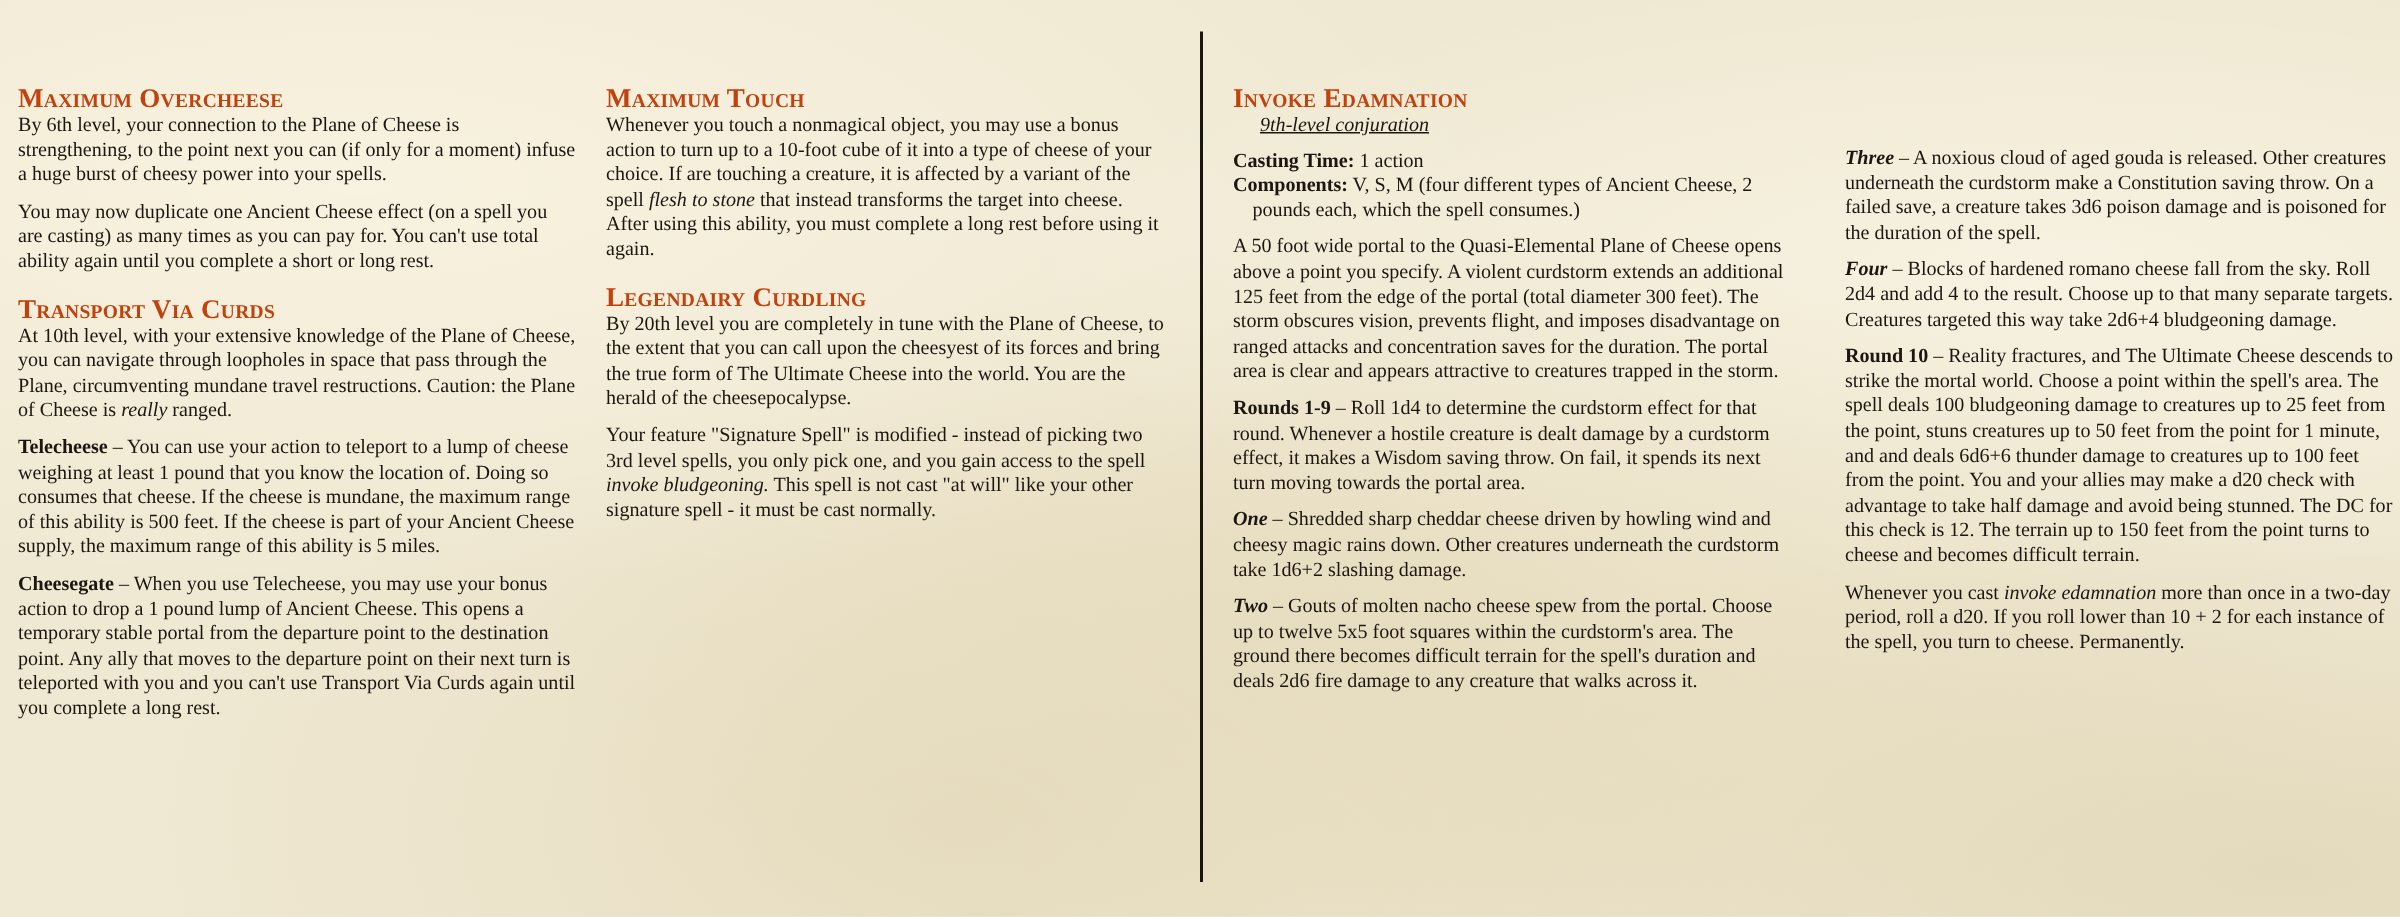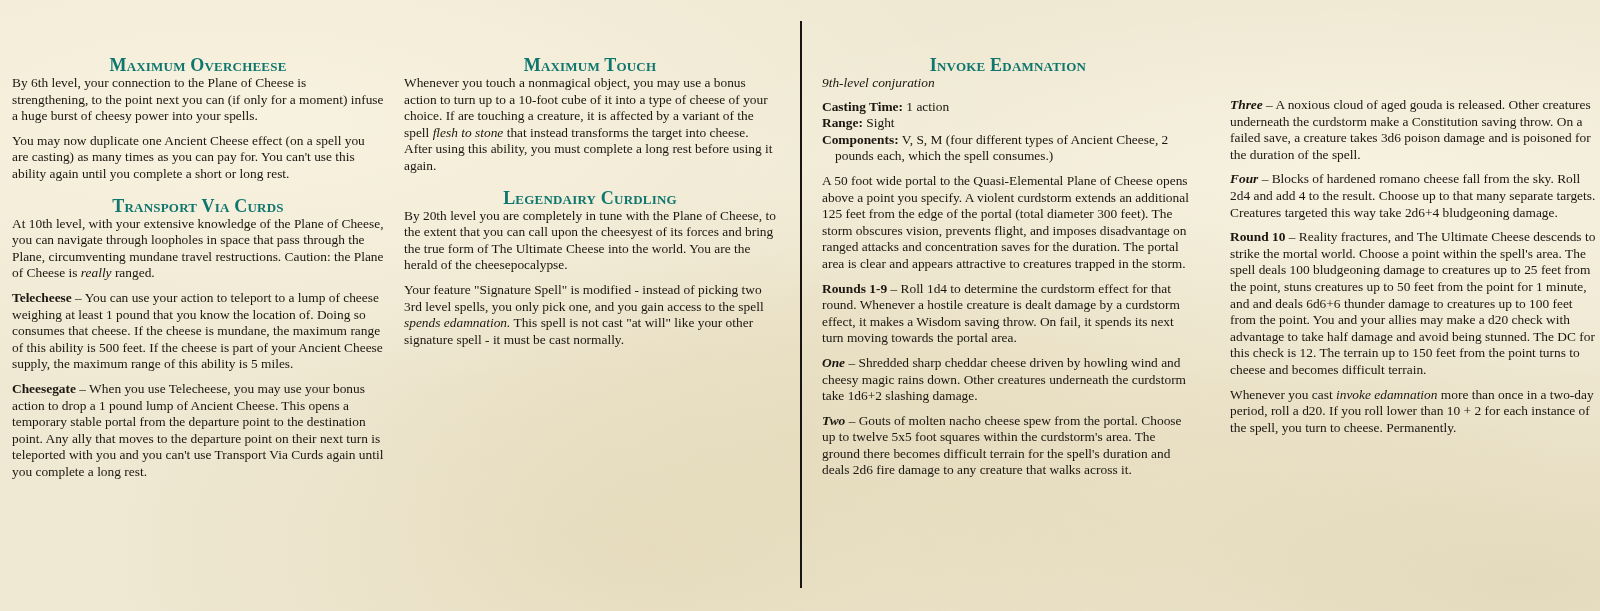--- a/index.html
+++ b/index.html
@@ -41,77 +41,76 @@
       background: #1a1510;
     }
 
     h3 {
       margin: 0;
       font-family: "Liberation Serif", "DejaVu Serif", serif;
       font-variant: small-caps;
       font-weight: bold;
       font-size: 18px;
       line-height: 19px;
-      color: #0f766e;
+      color: #c2410c;
       letter-spacing: 0.2px;
-      text-align: center;
     }
     p {
       margin: 0 0 8px 0;
     }
     .sec { margin-bottom: 9px; }
     b { font-weight: bold; }
     i { font-style: italic; }
     .bi { font-weight: bold; font-style: italic; }
     .subtitle {
       font-style: italic;
-      margin: 0 0 7px 0;
+      margin: 0 0 7px 18px;
+      text-decoration: underline;
     }
     .stat { margin: 0; }
     .stat-indent { padding-left: 13px; text-indent: -13px; margin: 0; }
     .statblock { margin-bottom: 8px; }
   </style>
 </head>
 <body>
 
 <div class="col col-1">
   <div class="sec">
     <h3>Maximum Overcheese</h3>
     <p>By 6th level, your connection to the Plane of Cheese is strengthening, to the point next you can (if only for a moment) infuse a huge burst of cheesy power into your spells.</p>
-    <p>You may now duplicate one Ancient Cheese effect (on a spell you are casting) as many times as you can pay for. You can't use this ability again until you complete a short or long rest.</p>
+    <p>You may now duplicate one Ancient Cheese effect (on a spell you are casting) as many times as you can pay for. You can't use total ability again until you complete a short or long rest.</p>
   </div>
   <div class="sec" style="margin-top:14px;">
     <h3>Transport Via Curds</h3>
     <p><span>At 10th level, with your extensive knowledge of the Plane of Cheese, you can navigate through loopholes in space that pass through the Plane, circumventing mundane travel restructions. Caution: the Plane of Cheese is </span><i>really</i><span> ranged.</span></p>
     <p><b>Telecheese</b><span> – You can use your action to teleport to a lump of cheese weighing at least 1 pound that you know the location of. Doing so consumes that cheese. If the cheese is mundane, the maximum range of this ability is 500 feet. If the cheese is part of your Ancient Cheese supply, the maximum range of this ability is 5 miles.</span></p>
     <p><b>Cheesegate</b><span> – When you use Telecheese, you may use your bonus action to drop a 1 pound lump of Ancient Cheese. This opens a temporary stable portal from the departure point to the destination point. Any ally that moves to the departure point on their next turn is teleported with you and you can't use Transport Via Curds again until you complete a long rest.</span></p>
   </div>
 </div>
 
 <div class="col col-2">
   <div class="sec">
     <h3>Maximum Touch</h3>
     <p><span>Whenever you touch a nonmagical object, you may use a bonus action to turn up to a 10-foot cube of it into a type of cheese of your choice. If are touching a creature, it is affected by a variant of the spell </span><i>flesh to stone</i><span> that instead transforms the target into cheese. After using this ability, you must complete a long rest before using it again.</span></p>
   </div>
   <div class="sec" style="margin-top:14px;">
     <h3>Legendairy Curdling</h3>
     <p>By 20th level you are completely in tune with the Plane of Cheese, to the extent that you can call upon the cheesyest of its forces and bring the true form of The Ultimate Cheese into the world. You are the herald of the cheesepocalypse.</p>
-    <p><span>Your feature "Signature Spell" is modified - instead of picking two 3rd level spells, you only pick one, and you gain access to the spell </span><i>spends edamnation.</i><span> This spell is not cast "at will" like your other signature spell - it must be cast normally.</span></p>
+    <p><span>Your feature "Signature Spell" is modified - instead of picking two 3rd level spells, you only pick one, and you gain access to the spell </span><i>invoke bludgeoning.</i><span> This spell is not cast "at will" like your other signature spell - it must be cast normally.</span></p>
   </div>
 </div>
 
 <div class="divider"></div>
 
 <div class="col col-3">
   <div>
     <h3>Invoke Edamnation</h3>
     <div class="subtitle">9th-level conjuration</div>
     <div class="statblock">
       <div class="stat"><b>Casting Time:</b><span> 1 action</span></div>
-      <div class="stat"><b>Range:</b><span> Sight</span></div>
       <div class="stat-indent"><b>Components:</b><span> V, S, M (four different types of Ancient Cheese, 2 pounds each, which the spell consumes.)</span></div>
     </div>
     <p>A 50 foot wide portal to the Quasi-Elemental Plane of Cheese opens above a point you specify. A violent curdstorm extends an additional 125 feet from the edge of the portal (total diameter 300 feet). The storm obscures vision, prevents flight, and imposes disadvantage on ranged attacks and concentration saves for the duration. The portal area is clear and appears attractive to creatures trapped in the storm.</p>
     <p><b>Rounds 1-9</b><span> – Roll 1d4 to determine the curdstorm effect for that round. Whenever a hostile creature is dealt damage by a curdstorm effect, it makes a Wisdom saving throw. On fail, it spends its next turn moving towards the portal area.</span></p>
     <p><span class="bi">One</span><span> – Shredded sharp cheddar cheese driven by howling wind and cheesy magic rains down. Other creatures underneath the curdstorm take 1d6+2 slashing damage.</span></p>
     <p><span class="bi">Two</span><span> – Gouts of molten nacho cheese spew from the portal. Choose up to twelve 5x5 foot squares within the curdstorm's area. The ground there becomes difficult terrain for the spell's duration and deals 2d6 fire damage to any creature that walks across it.</span></p>
   </div>
 </div>
 
 <div class="col col-4">

